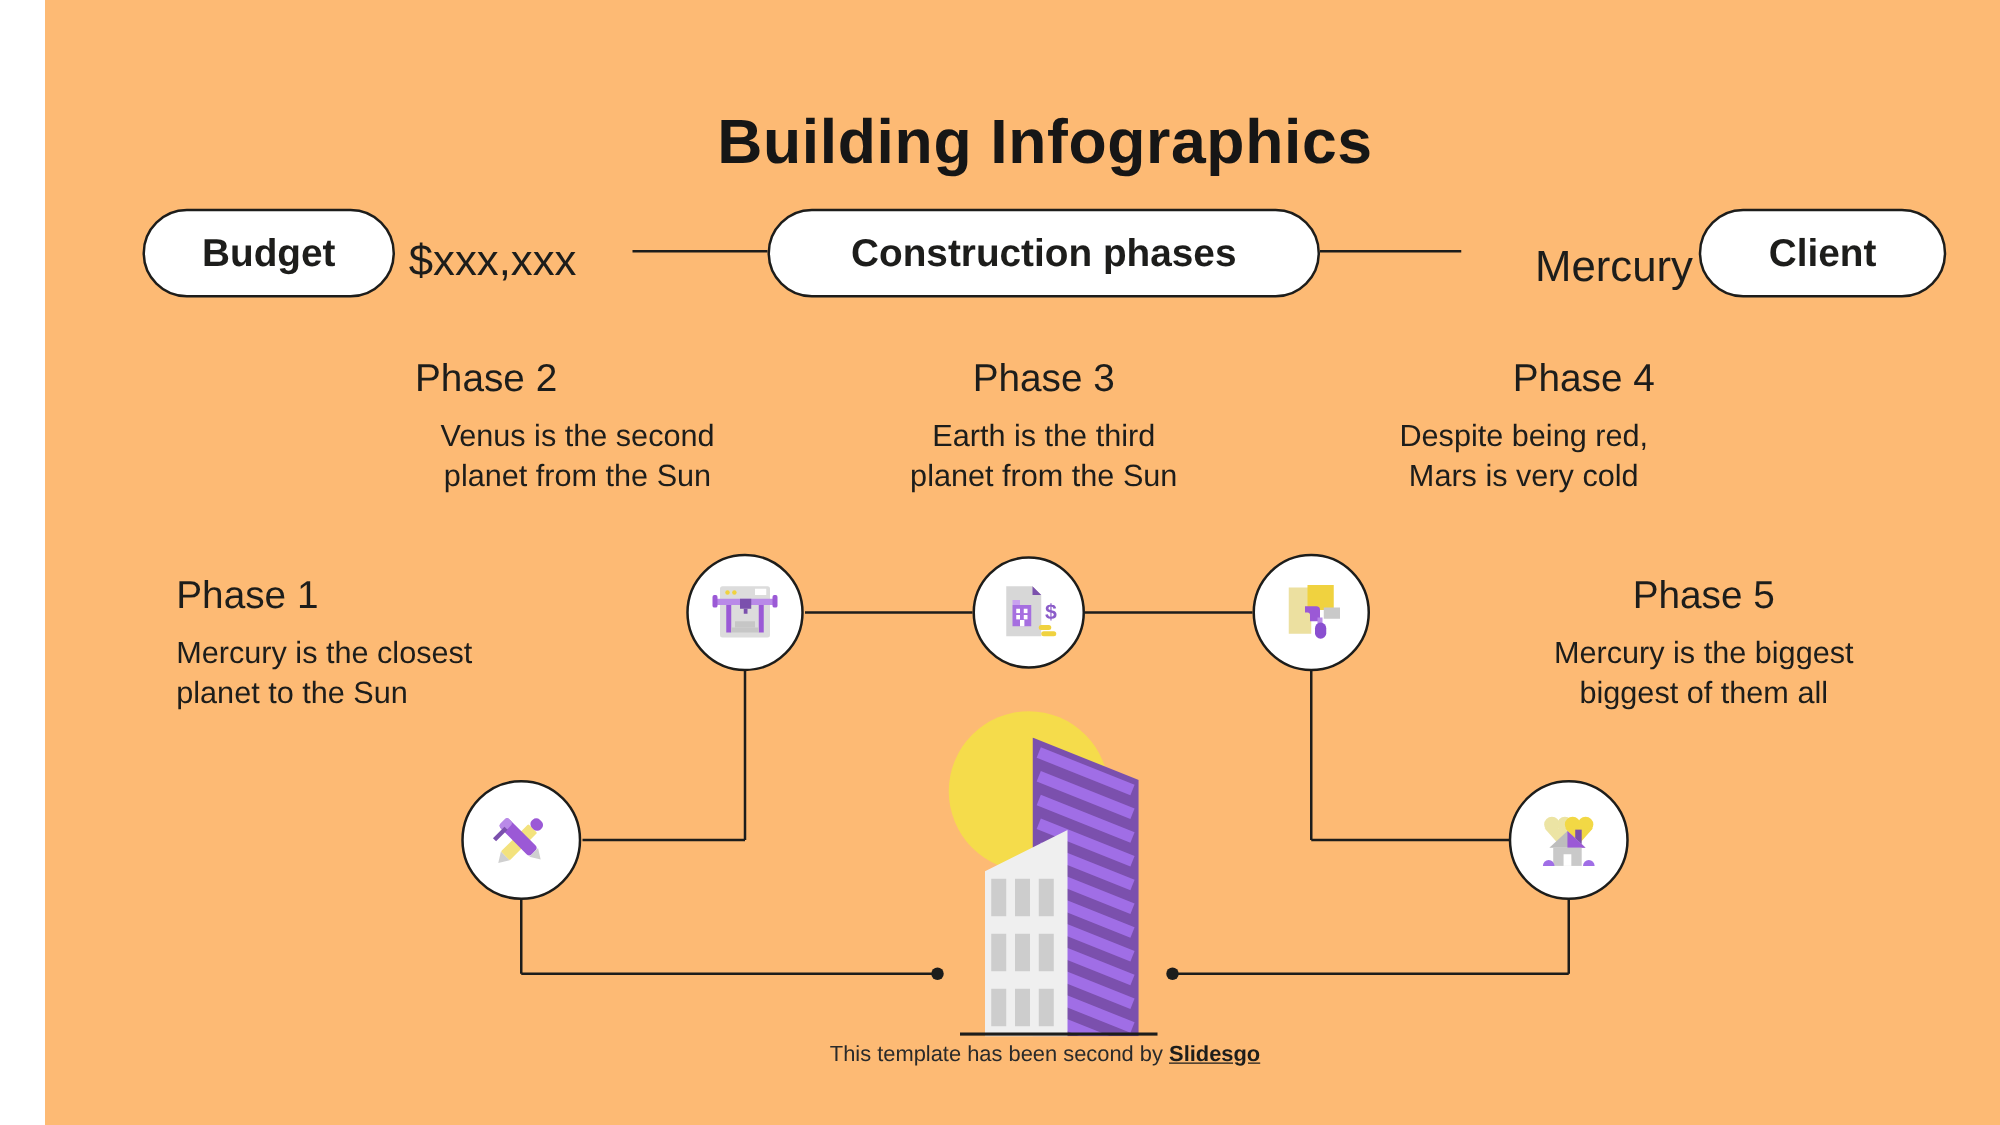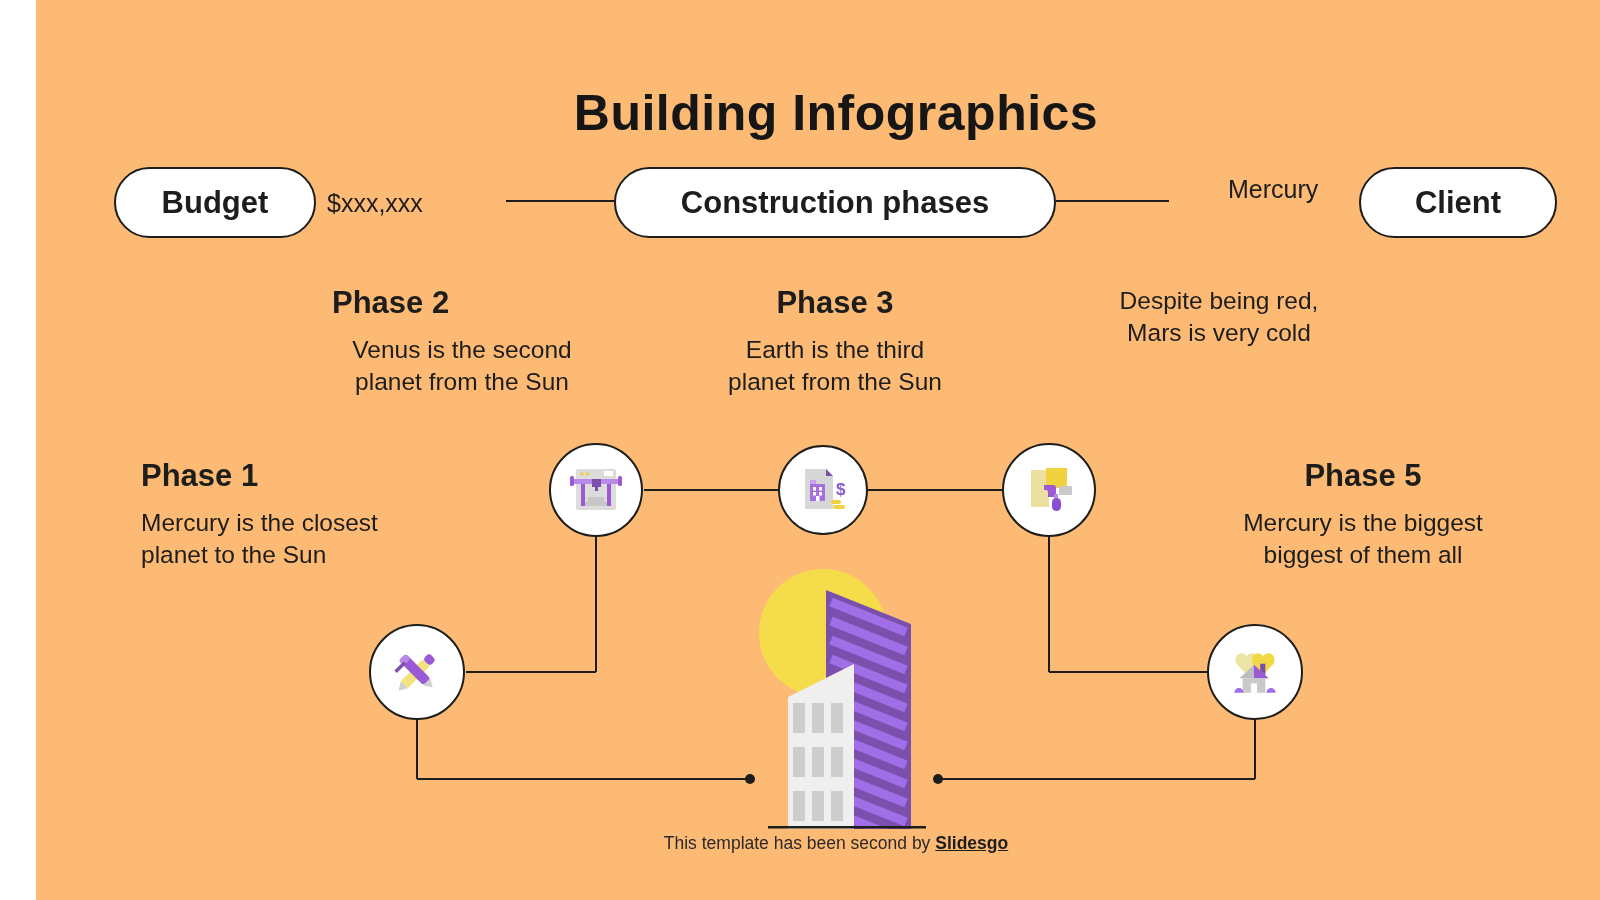--- a/index.html
+++ b/index.html
@@ -9,44 +9,44 @@
   .title{position:absolute;left:0;right:0;top:84px;margin:0;text-align:center;
          font-size:50px;font-weight:800;letter-spacing:.5px;color:#161616;}
 
   .pill{position:absolute;height:71px;border:2.5px solid #1d1d1b;border-radius:36px;
         background:#fff;display:flex;align-items:center;justify-content:center;
         font-weight:bold;font-size:31px;box-sizing:border-box;}
   .pill-budget{left:78px;top:167px;width:202px;}
   .pill-phases{left:578px;top:167px;width:442px;}
   .pill-client{left:1323px;top:167px;width:198px;}
 
-  .side-value{position:absolute;font-size:25px;font-weight:500;}
+  .side-value{position:absolute;font-size:35px;font-weight:500;}
   .budget-value{left:291px;top:189px;}
-  .client-value{left:1192px;top:175px;text-align:right;}
+  .client-value{left:1192px;top:194px;text-align:right;}
 
   .hline{position:absolute;height:2px;background:#1d1d1b;}
   .vline{position:absolute;width:2px;background:#1d1d1b;}
   .l-top-a{left:470px;top:200px;width:108px;}
   .l-top-b{left:1020px;top:200px;width:113px;}
   .l-23{left:608px;top:489px;width:134px;}
   .l-34{left:832px;top:489px;width:134px;}
   .l-2v{left:559px;top:536px;height:136px;}
   .l-1h{left:430px;top:671px;width:130px;}
   .l-4v{left:1012px;top:536px;height:136px;}
   .l-45h{left:1013px;top:671px;width:159px;}
   .l-1v{left:380px;top:719px;height:60px;}
   .l-1b{left:381px;top:778px;width:330px;}
   .l-5v{left:1218px;top:719px;height:60px;}
   .l-5b{left:905px;top:778px;width:314px;}
   .enddot{position:absolute;width:10px;height:10px;border-radius:50%;background:#1d1d1b;}
   .dot-left{left:709px;top:774px;}
   .dot-right{left:897px;top:774px;}
 
   .phase{position:absolute;}
-  .phase h2{margin:0 0 13px;font-size:31px;font-weight:bold;}
+  .phase h2{margin:0 0 13px;font-size:31px;font-weight:normal;}
   .phase p{margin:0;font-size:24.5px;line-height:31.5px;}
   .phase-1{left:105px;top:458px;width:320px;text-align:left;}
   .phase-2{left:296px;top:285px;width:260px;text-align:center;}
   .phase-2 h2{text-align:left;}
   .phase-3{left:665px;top:285px;width:268px;text-align:center;}
   .phase-4{left:1053px;top:285px;width:260px;text-align:center;}
   .phase-4 h2{position:relative;left:48px;}
   .phase-5{left:1162px;top:458px;width:330px;text-align:center;}
 
   .node{position:absolute;border:2.5px solid #1d1d1b;border-radius:50%;background:#fff;
@@ -89,20 +89,21 @@
   </div>
   <div class="phase phase-2">
     <h2>Phase 2</h2>
     <p><span>Venus is the second</span><br><span>planet from the Sun</span></p>
   </div>
   <div class="phase phase-3">
     <h2>Phase 3</h2>
     <p><span>Earth is the third</span><br><span>planet from the Sun</span></p>
   </div>
   <div class="phase phase-4">
+    <h2>Phase 4</h2>
     <p><span>Despite being red,</span><br><span>Mars is very cold</span></p>
   </div>
   <div class="phase phase-5">
     <h2>Phase 5</h2>
     <p><span>Mercury is the biggest</span><br><span>biggest of them all</span></p>
   </div>
 
   <div class="hline l-23"></div>
   <div class="hline l-34"></div>
   <div class="vline l-2v"></div>

